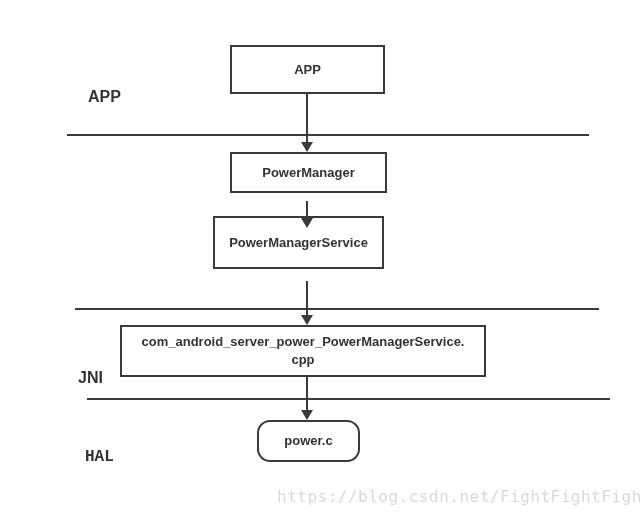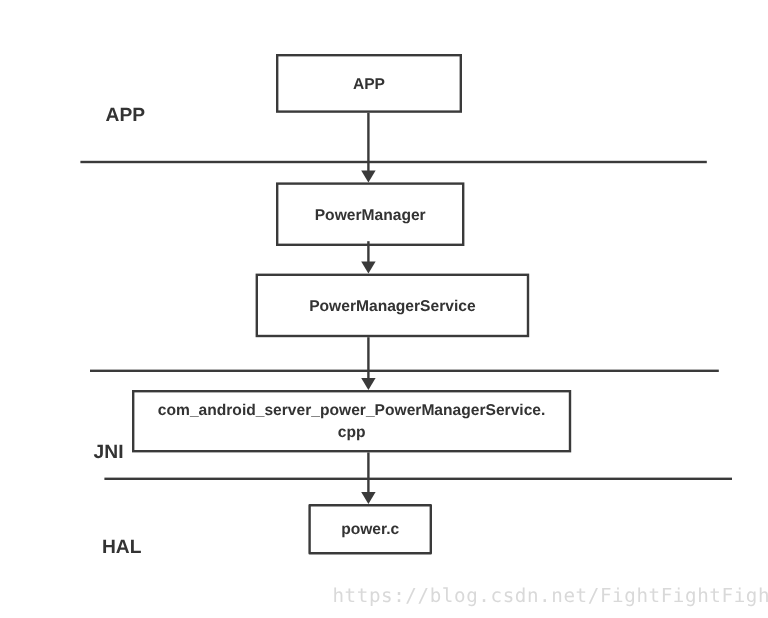--- a/index.html
+++ b/index.html
@@ -36,21 +36,21 @@
     flex-direction: column;
     align-items: center;
     justify-content: center;
     text-align: center;
     font-weight: bold;
     font-size: 13px;
     color: #333333;
     line-height: 1.35;
   }
   .node.rounded {
-    border-radius: 1px;
+    border-radius: 13px;
   }
   .arrow {
     position: absolute;
     width: 12px;
   }
   .arrow::before {
     content: "";
     position: absolute;
     left: 5px;
     top: 0;
@@ -80,39 +80,39 @@
     white-space: nowrap;
   }
 </style>
 </head>
 <body>
 
 <div id="stage">
 
   <div class="layer-label" style="left:88px; top:88px;">APP</div>
   <div class="layer-label" style="left:78px; top:349px;margin-top:20px;">JNI</div>
-  <div class="layer-label" style="left:85px; top:448px;">HAL</div>
+  <div class="layer-label" style="left:85px; top:448px;font-family:Liberation Mono, monospace;">HAL</div>
 
   <div class="divider" style="left:67px; top:134px; width:522px;"></div>
   <div class="divider" style="left:75px; top:308px; width:524px;"></div>
   <div class="divider" style="left:87px; top:398px; width:523px;"></div>
 
   <div class="node" style="left:230px; top:45px; width:155px; height:49px;">
     <span>APP</span>
   </div>
 
-  <div class="node" style="left:230px; top:152px; width:157px; height:53px;">
+  <div class="node" style="left:230px; top:152px; width:157px; height:41px;">
     <span>PowerManager</span>
   </div>
 
-  <div class="node" style="left:213px; top:228px; width:228px; height:53px;">
+  <div class="node" style="left:213px; top:216px; width:171px; height:53px;">
     <span>PowerManagerService</span>
   </div>
 
-  <div class="node" style="left:110px; top:325px; width:366px; height:52px;">
+  <div class="node" style="left:120px; top:325px; width:366px; height:52px;">
     <span>com_android_server_power_PowerManagerService.</span>
     <span>cpp</span>
   </div>
 
   <div class="node rounded" style="left:257px; top:420px; width:103px; height:42px;">
     <span>power.c</span>
   </div>
 
   <div class="arrow" style="left:301px; top:94px; height:58px;"></div>
   <div class="arrow" style="left:301px; top:201px; height:27px;"></div>

